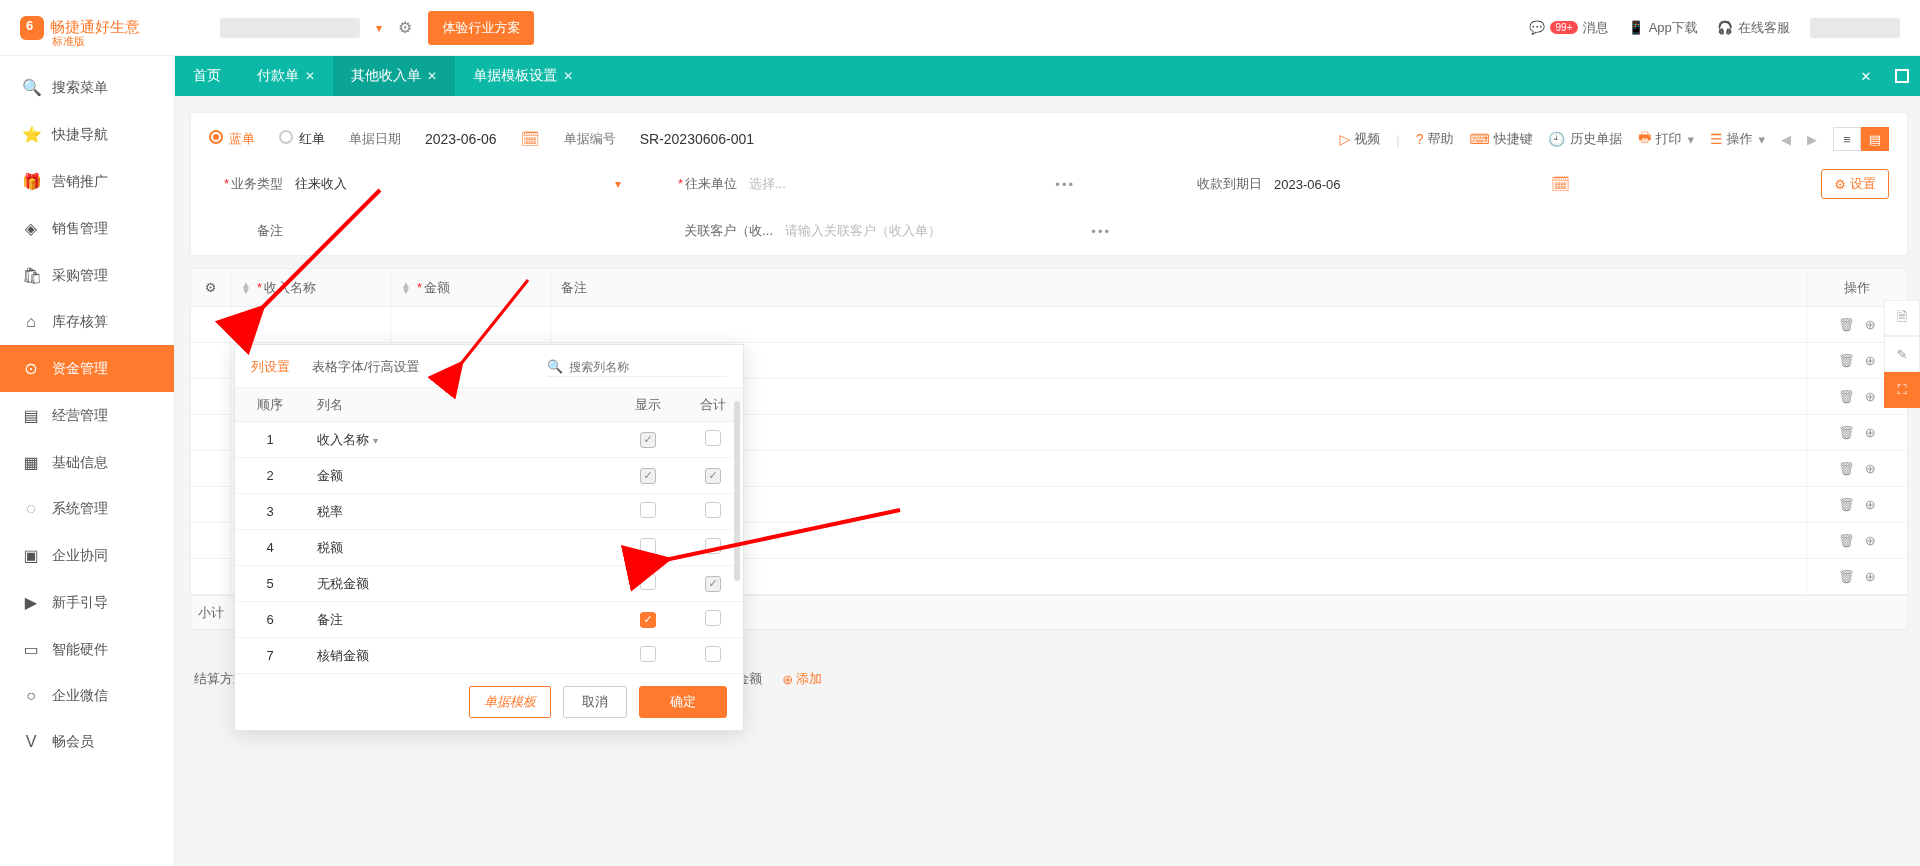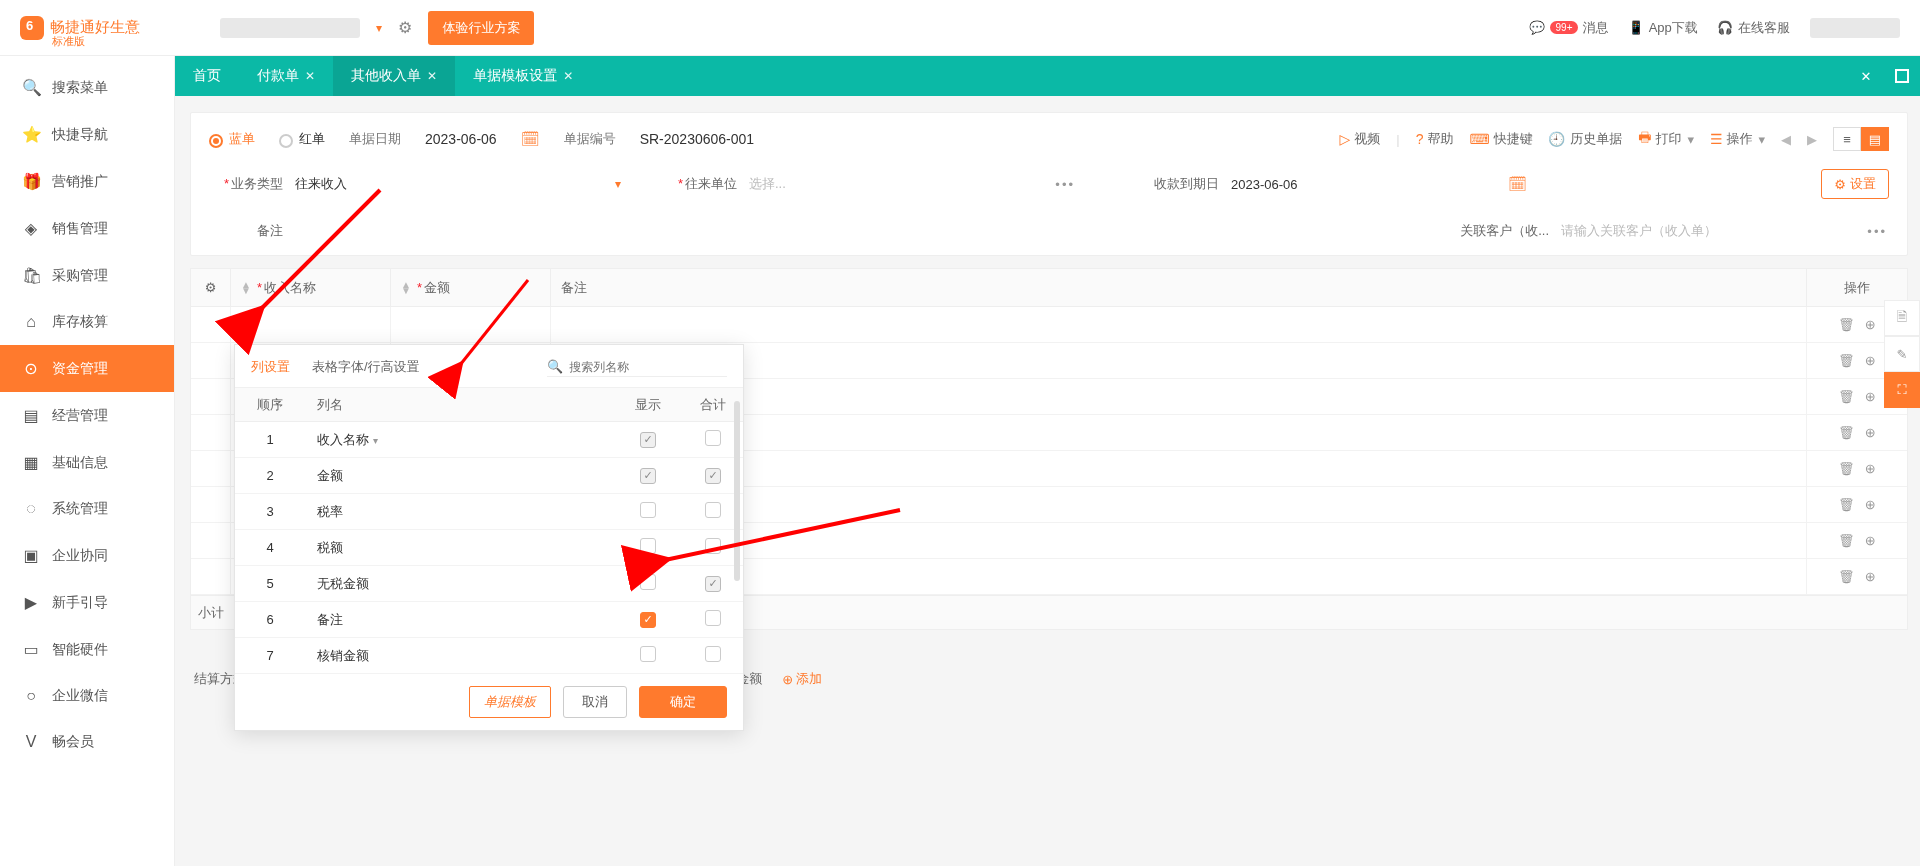--- a/index.html
+++ b/index.html
@@ -36,37 +36,37 @@
 .tabstrip-right { margin-left:auto; display:flex; align-items:center; }
 .tabstrip-right .tbtn { width:36px; display:flex; align-items:center; justify-content:center; cursor:pointer; }
 .square-icon { width:14px; height:14px; border:2px solid #fff; }
 
 
 .main { position:absolute; left:190px; top:112px; right:12px; bottom:0; }
 
 
 .formcard { background:#fff; border:1px solid #eee; border-radius:2px; padding:14px 18px 10px; }
 .row1 { display:flex; align-items:center; gap:24px; }
-.radio { display:inline-flex; align-items:flex-end; gap:6px; cursor:pointer; font-size:13px; }
+.radio { display:inline-flex; align-items:flex-start; gap:6px; cursor:pointer; font-size:13px; }
 .radio .dot { width:14px; height:14px; border-radius:50%; border:2px solid #ccc; display:inline-block; position:relative;}
 .radio.active .dot { border-color:#ff7a2d; }
 .radio.active .dot::after { content:""; position:absolute; inset:2px; background:#ff7a2d; border-radius:50%; }
 .radio.active span { color:#ff7a2d; }
 .field-label { color:#777; font-size:13px;text-align:center; }
 .field-val { color:#333; font-size:14px; }
 .row1-right { margin-left:auto; display:flex; align-items:center; gap:16px; color:#666; font-size:13px;}
 .row1-right .link { cursor:pointer; display:flex; align-items:center; gap:4px; }
 .row1-right .ico { color:#ff7a2d; font-size:14px;}
 .row1-right .sep { color:#ddd; }
 .view-toggle { display:flex; }
 .view-toggle .vt { width:28px; height:24px; display:flex; align-items:center; justify-content:center; border:1px solid #ddd; cursor:pointer; }
 .view-toggle .vt.active { background:#ff7a2d; border-color:#ff7a2d; color:#fff; }
 
 
-.row-fields { display:flex; gap:40px; margin-top:18px; align-items:center;justify-content:space-between;}
+.row-fields { display:flex; gap:40px; margin-top:18px; align-items:center;}
 .field { display:flex; align-items:center; gap:10px; }
 .field .req { color:#f5222d; margin-right:2px; }
 .field .lbl { color:#666; width:74px; text-align:right; font-size:13px;}
 .field .inp { width:330px; height:28px; display:flex; align-items:center; justify-content:space-between; font-size:13px; padding:0 2px;}
 .field .inp .val { color:#333; }
 .field .inp .ph { color:#bbb; }
 .field .inp .caret { color:#ff7a2d; font-size:12px;}
 .field .inp .dots { color:#999; letter-spacing:2px;}
 .btn-settings { border:1px solid #ff7a2d; color:#ff7a2d; background:#fff; padding:5px 12px; border-radius:3px; cursor:pointer; display:flex; align-items:center; gap:4px; font-size:13px;}
 .cal-icon { color:#ff7a2d; font-size:15px;}
@@ -317,21 +317,21 @@
           <span class="caret">▾</span>
         </div>
       </div>
       <div class="field">
         <span class="lbl"><span class="req">*</span><span>往来单位</span></span>
         <div class="inp">
           <span class="ph">选择...</span>
           <span class="dots">•••</span>
         </div>
       </div>
-      <div class="field" style="margin-left:37px">
+      <div class="field" style="margin-left:80px">
         <span class="lbl" style="width:auto"><span>收款到期日</span></span>
         <div class="inp" style="width:300px">
           <span class="val">2023-06-06</span>
           <span class="cal-icon">🗓</span>
         </div>
       </div>
       <button class="btn-settings" style="margin-left:auto">
         <span>⚙</span>
           <span>设置</span>
       </button>

